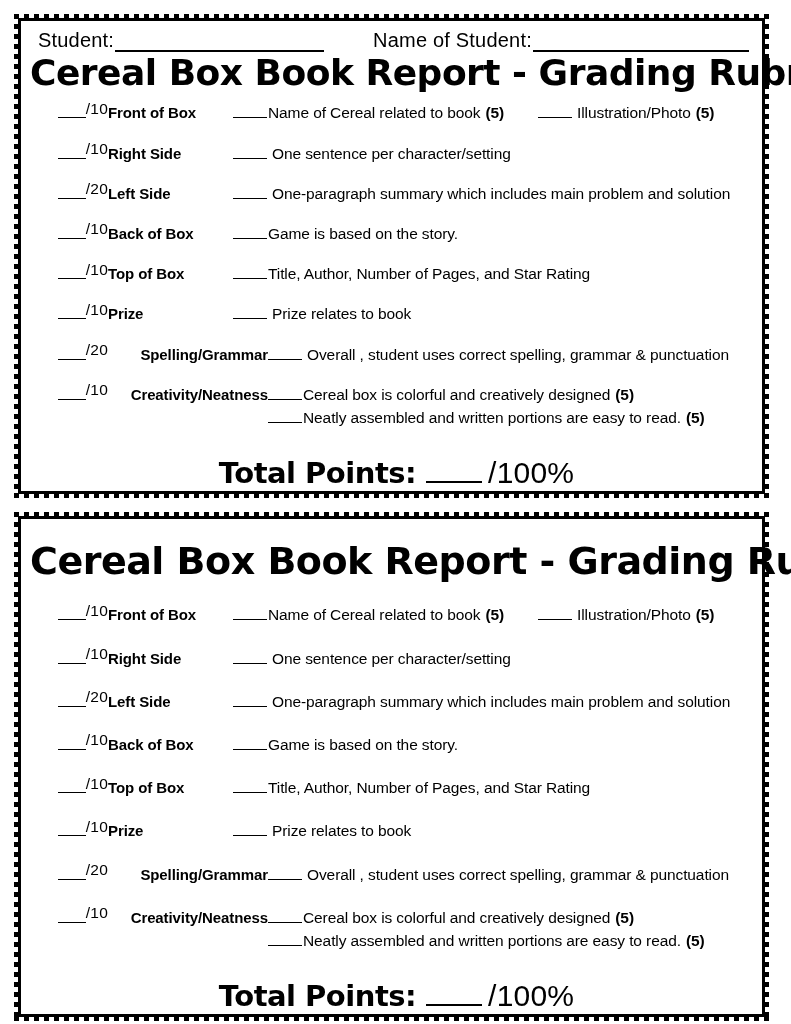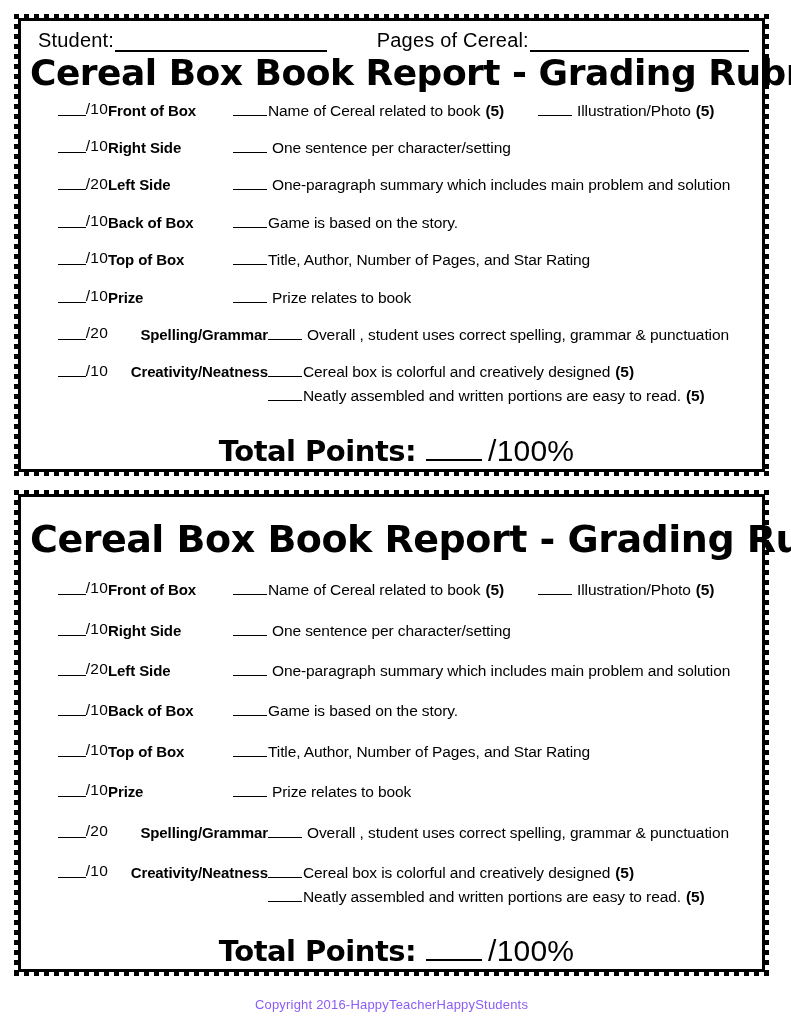--- a/index.html
+++ b/index.html
@@ -105,21 +105,21 @@
     font-size: 15.5px;
     line-height: 1.2;
   }
   .row.r-pad  { padding-top: 17px; }
   .row.r-pad2 { padding-top: 20px; }
   .row.r-tight { padding-top: 4px; }
 
   .score {
     flex: 0 0 auto;
     display: flex;
-    align-items: center;
+    align-items: flex-end;
     width: 78px;
     padding-left: 28px;
     box-sizing: border-box;
   }
   .score .blank {
     display: inline-block;
     width: 28px;
     border-bottom: 1.8px solid #000;
     height: 12px;
   }
@@ -212,21 +212,21 @@
 
 <div class="page">
 
   <div class="rubric-block" id="block1">
     <div class="block-inner">
 
       <div class="id-line">
         <span class="id-label">Student:</span>
         <span class="id-rule student"></span>
         <span class="id-gap"></span>
-        <span class="id-label">Pages of Cereal:</span>
+        <span class="id-label">Name of Student:</span>
         <span class="id-rule cereal"></span>
       </div>
 
       <div class="block-title">Cereal Box Book Report - Grading Rubric</div>
 
       <div class="rows">
 
         <div class="row r-tight">
           <span class="score">
             <span class="blank"></span>

